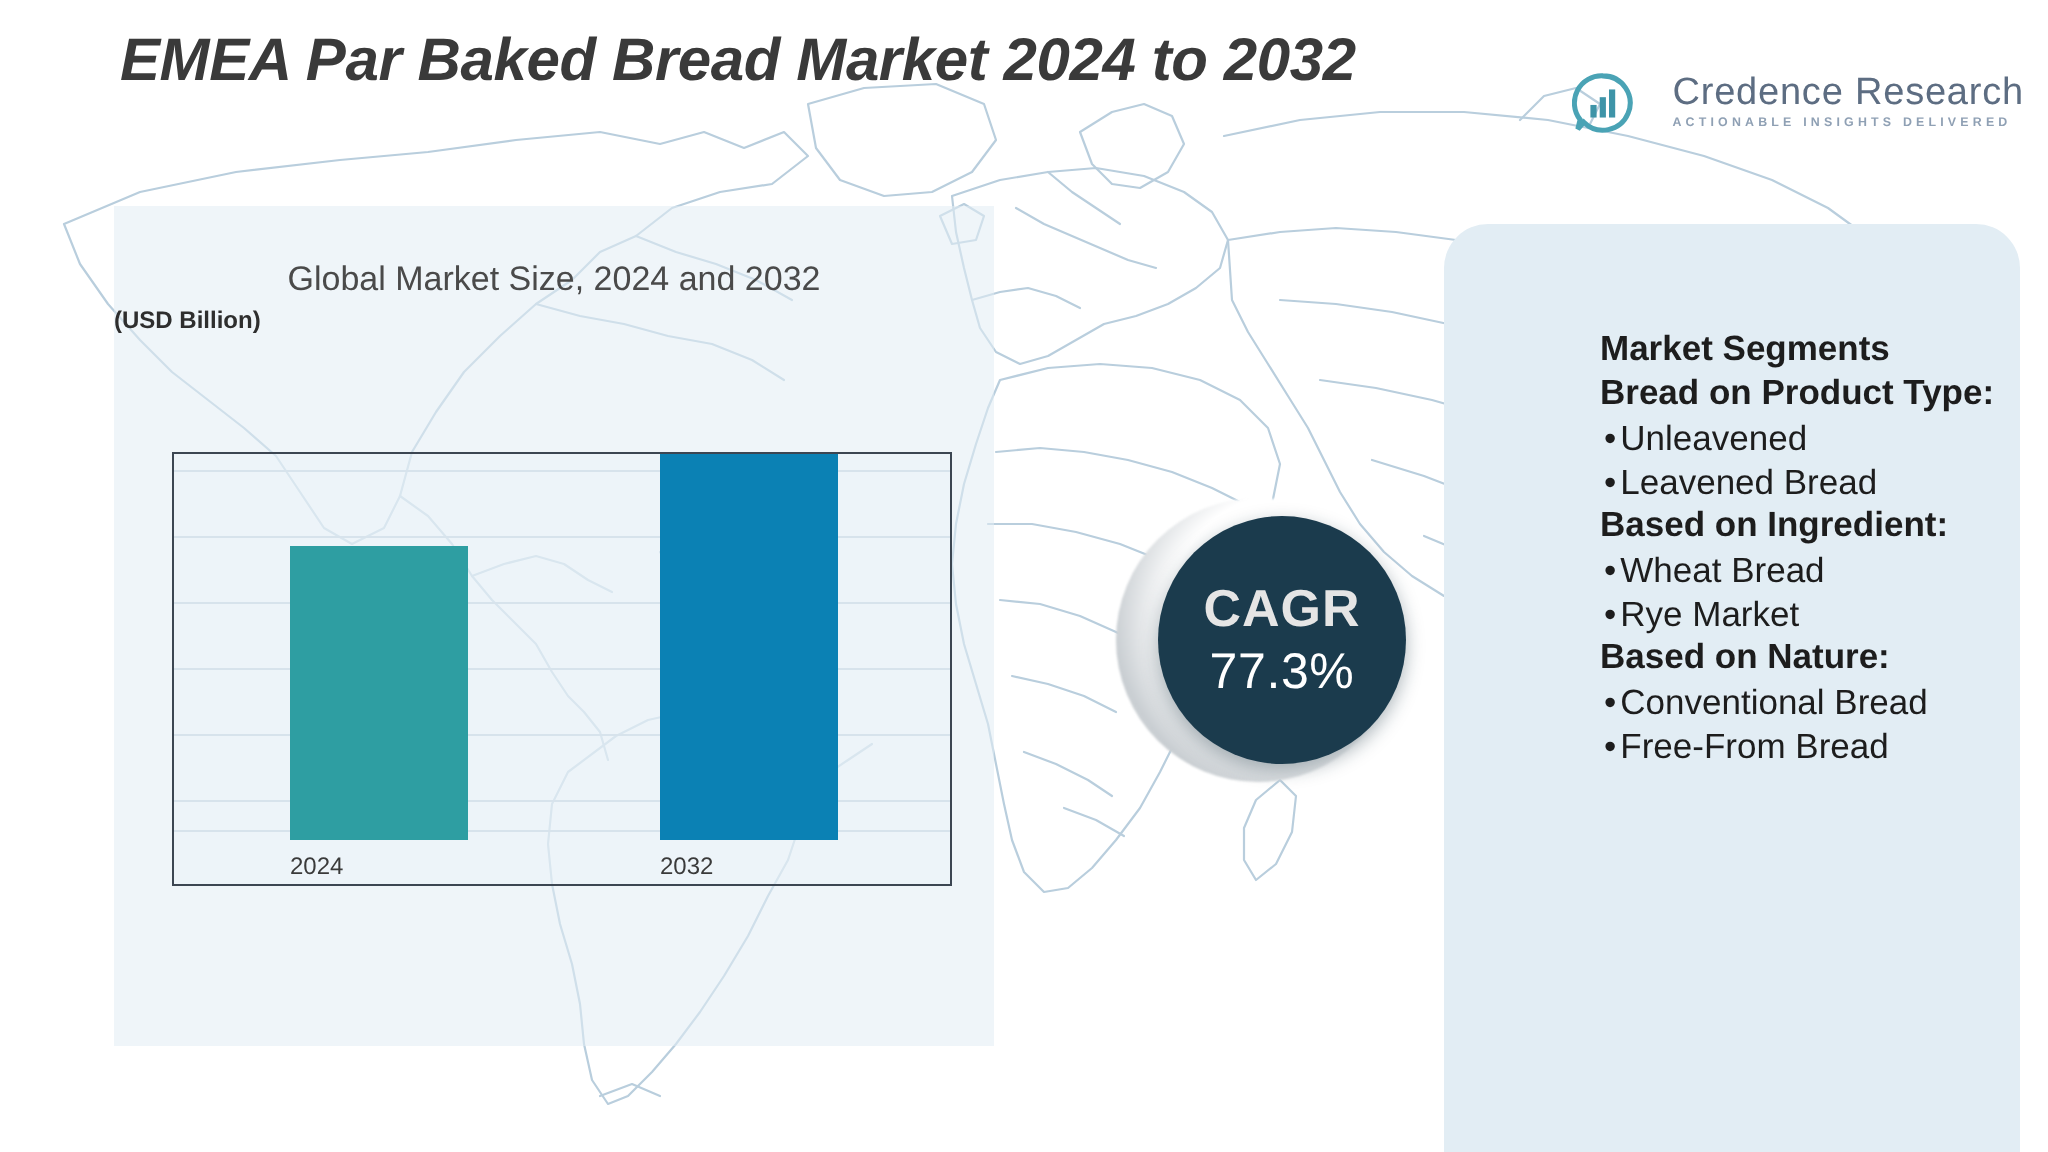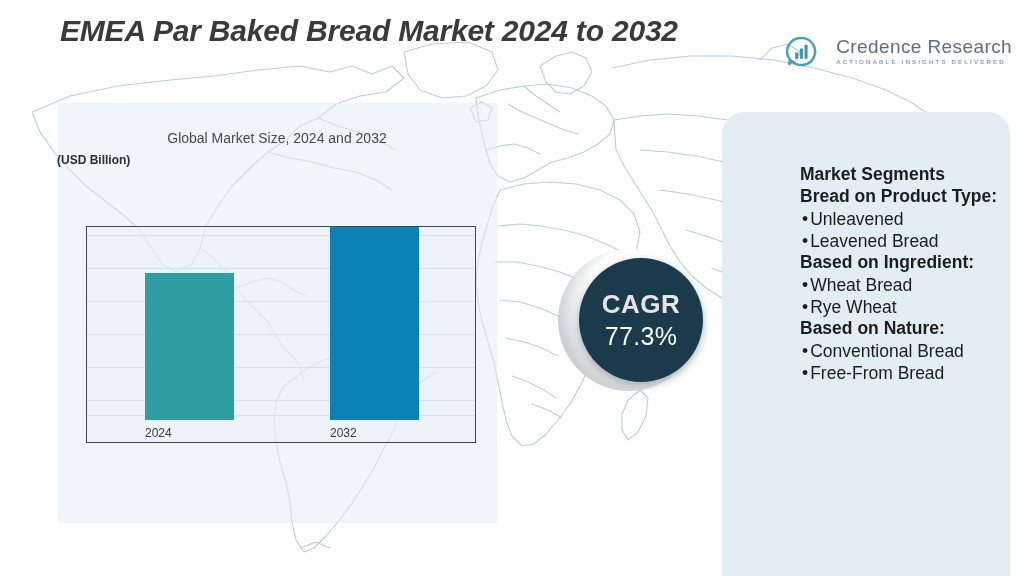--- a/index.html
+++ b/index.html
@@ -37,21 +37,21 @@
 
   
   .chart-panel {
     position:absolute; left:57px; top:103px;
     width:440px; height:420px;
     background:rgba(225,236,244,0.55);
     z-index:2;
   }
   .chart-title {
     position:absolute; left:0; right:0; top:27px;
-    text-align:center; font-size:14px; color:#4a4a4a;
+    text-align:center; font-size:17px; color:#4a4a4a;
   }
   .chart-subtitle {
     position:absolute; left:0; right:0; top:50px;
     font-size:12px; font-weight:bold; color:#2e2e2e;
   }
   .plot-box {
     position:absolute; left:29px; top:123px;
     width:390px; height:217px;
     border:1.6px solid #3c4652;
     background:rgba(236,243,249,0.35);
@@ -232,21 +232,21 @@
     </div>
     <div class="seg-item">
       <span class="dot">•</span><span>Leavened Bread</span>
     </div>
 
     <div class="seg-heading">Based on Ingredient:</div>
     <div class="seg-item">
       <span class="dot">•</span><span>Wheat Bread</span>
     </div>
     <div class="seg-item">
-      <span class="dot">•</span><span>Rye Wheat</span>
+      <span class="dot">•</span><span>Rye Market</span>
     </div>
 
     <div class="seg-heading">Based on Nature:</div>
     <div class="seg-item">
       <span class="dot">•</span><span>Conventional Bread</span>
     </div>
     <div class="seg-item">
       <span class="dot">•</span><span>Free-From Bread</span>
     </div>
   </div>

